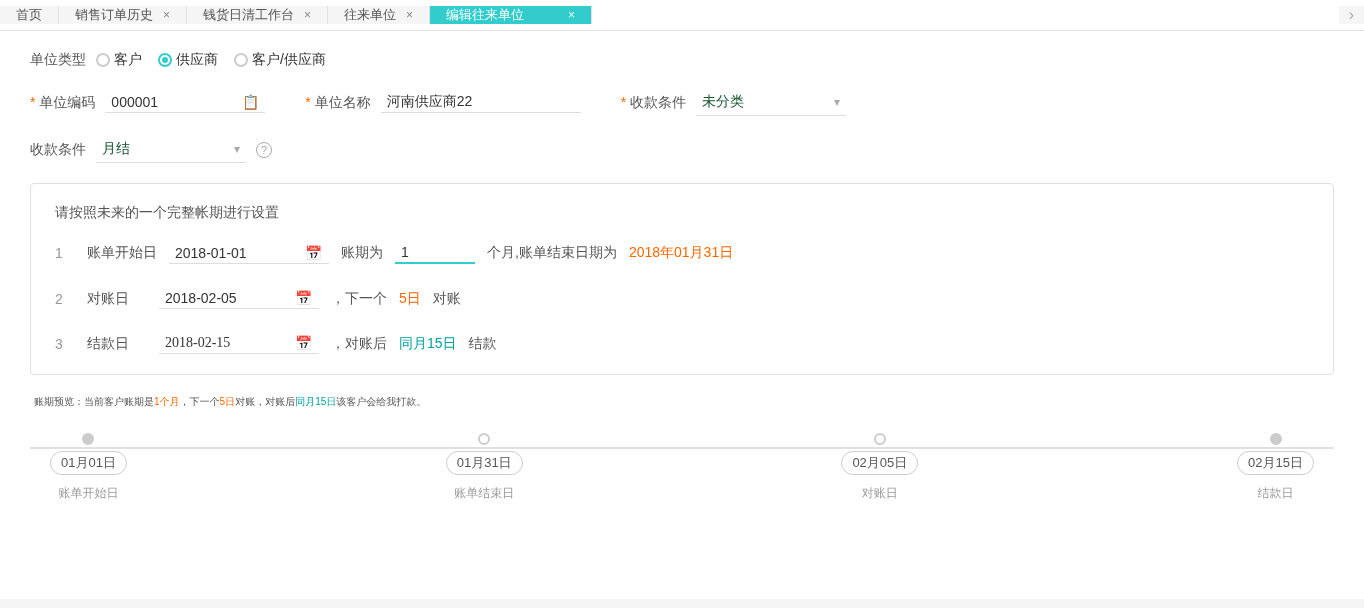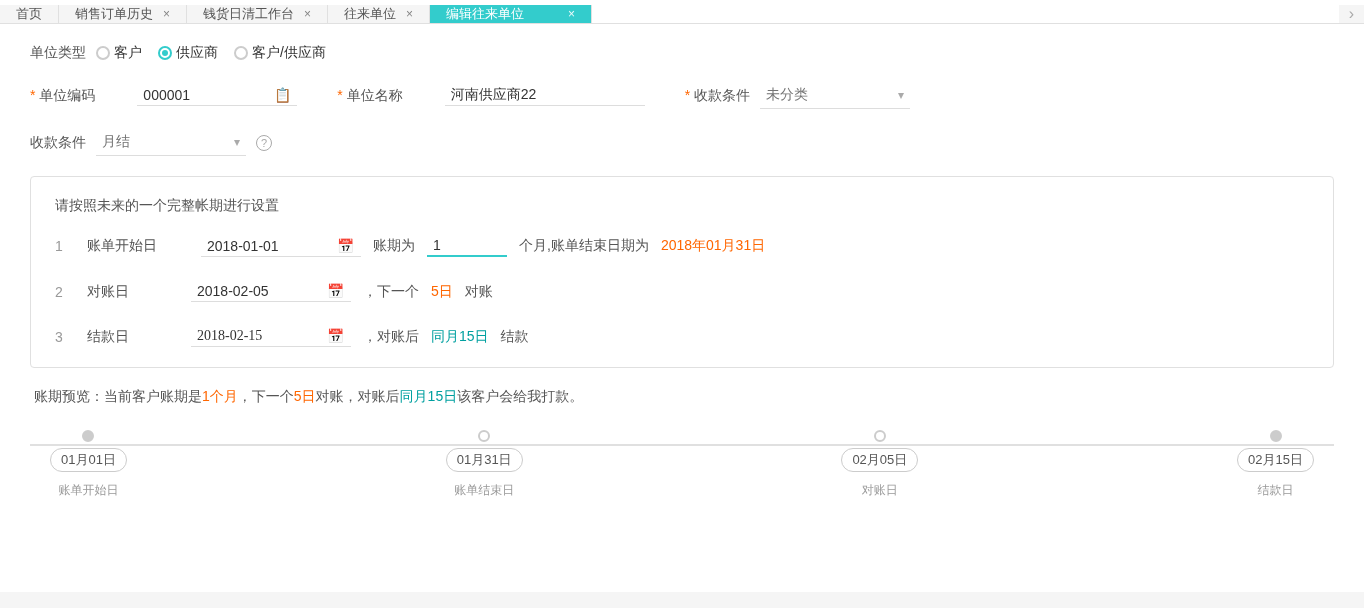--- a/index.html
+++ b/index.html
@@ -1,24 +1,24 @@
 <!DOCTYPE html>
 <html><head>
   <meta charset="utf-8">
   <style>
     * { box-sizing: border-box; margin: 0; padding: 0; }
     body { font-family: "Microsoft YaHei", "PingFang SC", sans-serif; font-size: 14px; color: #333; background: #f5f5f5; }
 
     
     .tabs-bar {
       display: flex;
-      align-items: flex-end;
+      align-items: center;
       background: #fff;
       border-bottom: 1px solid #e0e0e0;
-      height: 24px;
+      height: 31px;
       padding-left: 0;
     }
     .tab-item {
       display: flex;
       align-items: center;
       padding: 0 16px;
       cursor: pointer;
       font-size: 13px;
       color: #555;
       border-right: 1px solid #e0e0e0;
@@ -100,21 +100,20 @@
       background: #3cc;
     }
 
     .input-with-icon {
       display: flex;
       align-items: flex-start;
       border-bottom: 1px solid #ddd;
       padding: 2px 6px;
       gap: 0;
       min-width: 160px;
-      margin-left: 32px;
     }
     .input-with-icon input {
       border: none;
       outline: none;
       font-size: 14px;
       color: #333;
       background: transparent;
       flex: 1;
     }
 
@@ -127,21 +126,21 @@
     
     .select-wrap {
       display: flex;
       align-items: center;
       border-bottom: 1px solid #ddd;
       padding: 4px 6px;
       min-width: 120px;
       cursor: pointer;
       gap: 4px;
     }
-    .select-text { flex: 1; color: #737373; font-family: Liberation Serif, serif; }
+    .select-text { flex: 1; color: #14532d; font-family: Liberation Serif, serif; }
     .chevron-icon { color: #aaa; font-size: 12px; }
 
     .question-icon {
       display: inline-flex;
       align-items: center;
       justify-content: center;
       width: 16px;
       height: 16px;
       border-radius: 50%;
       border: 1px solid #aaa;
@@ -194,21 +193,21 @@
       padding: 2px 6px;
       font-size: 14px;
       outline: none;
       color: #333;
       width: 80px;
       text-align: left;
     }
 
     
     .preview-text {
-      font-size: 14px;
+      font-size: 10px;
       color: #555;
       margin-bottom: 24px;
       padding: 0 4px;
     }
 
     
     .timeline-wrap {
       position: relative;
       padding: 0 20px;
       margin-top: 10px;

